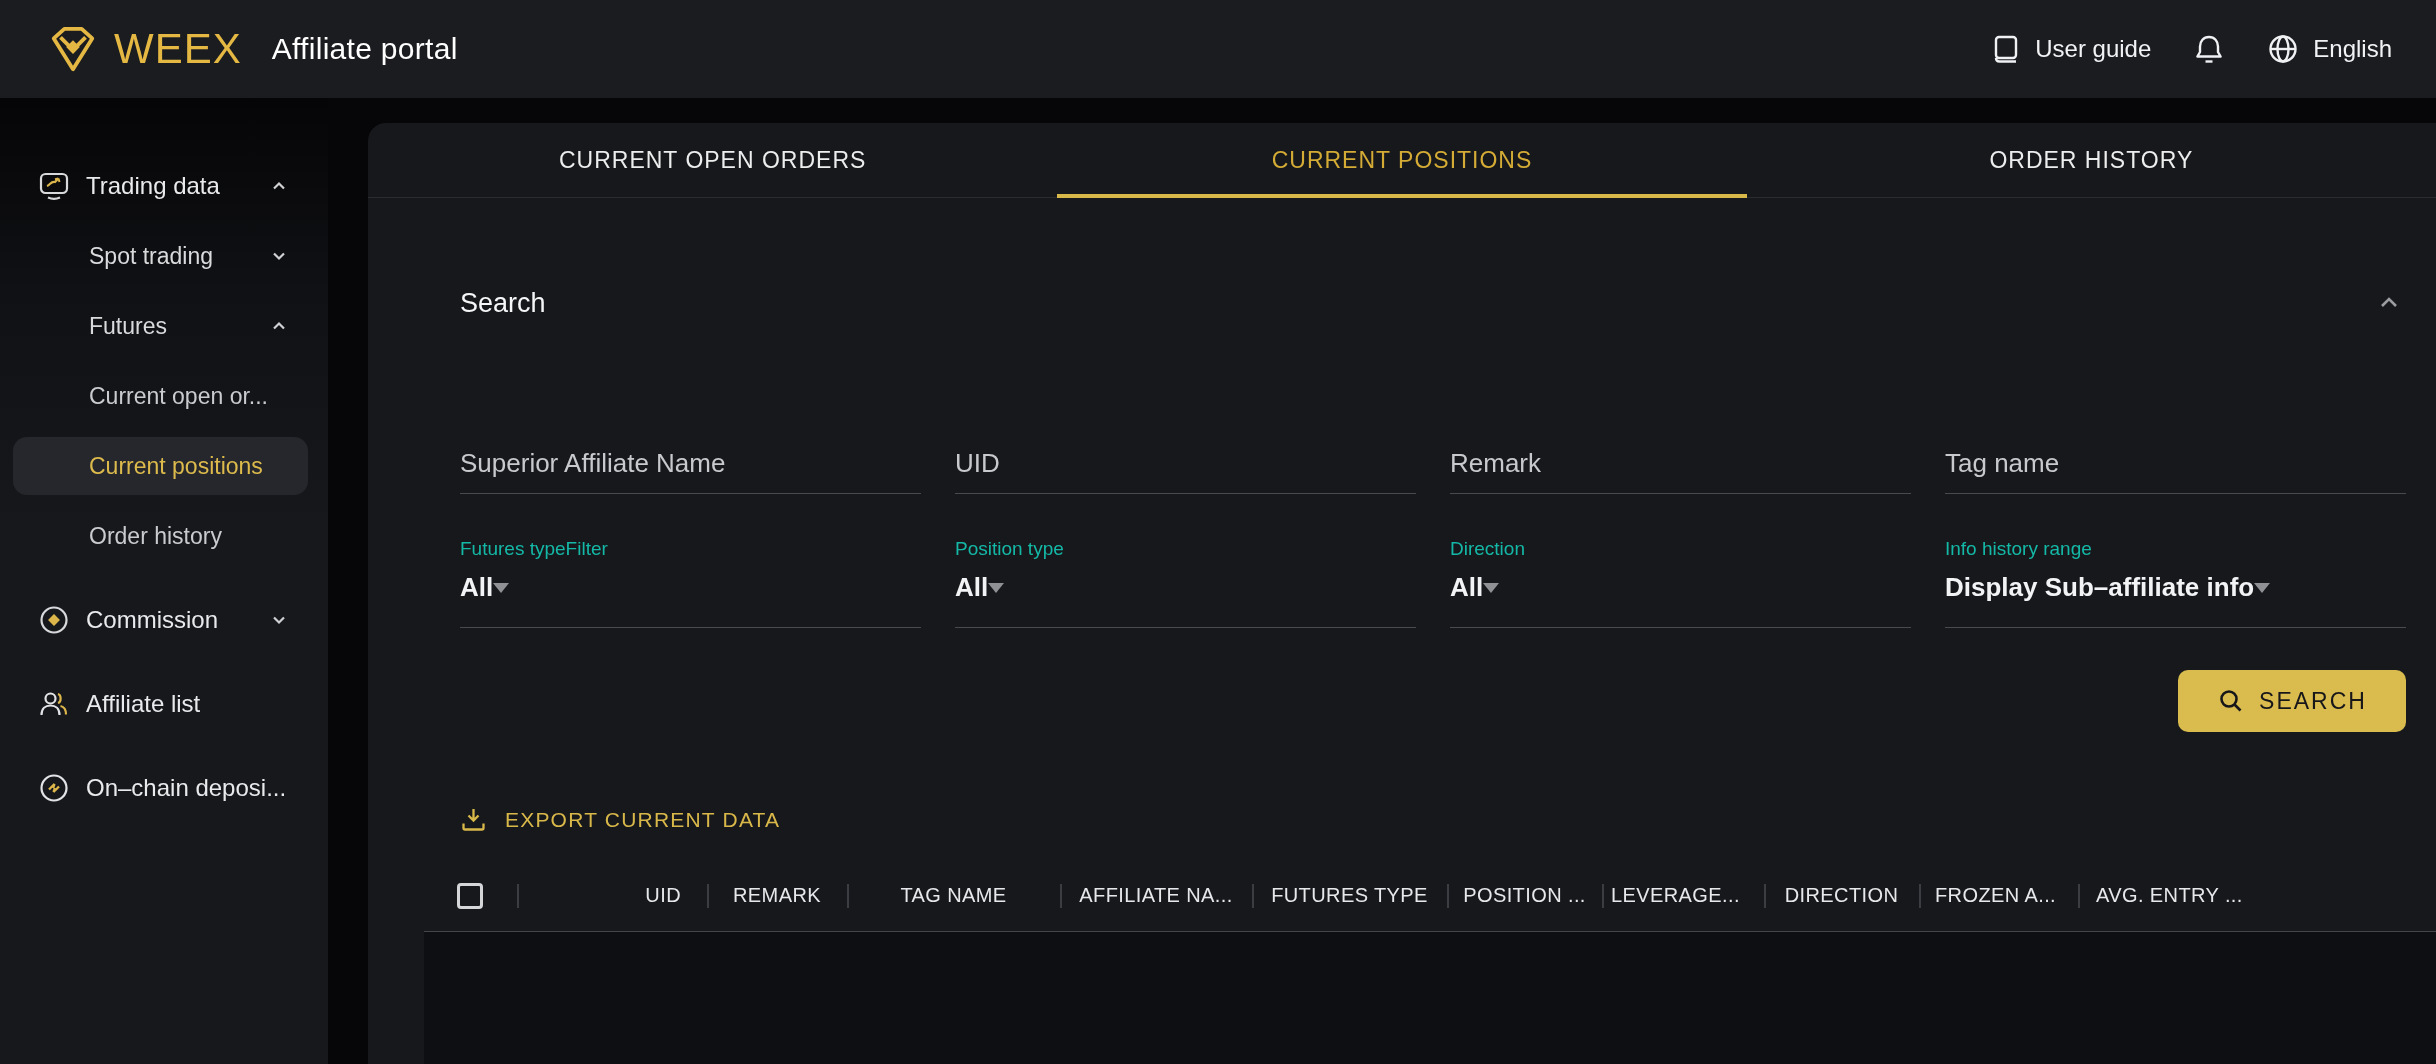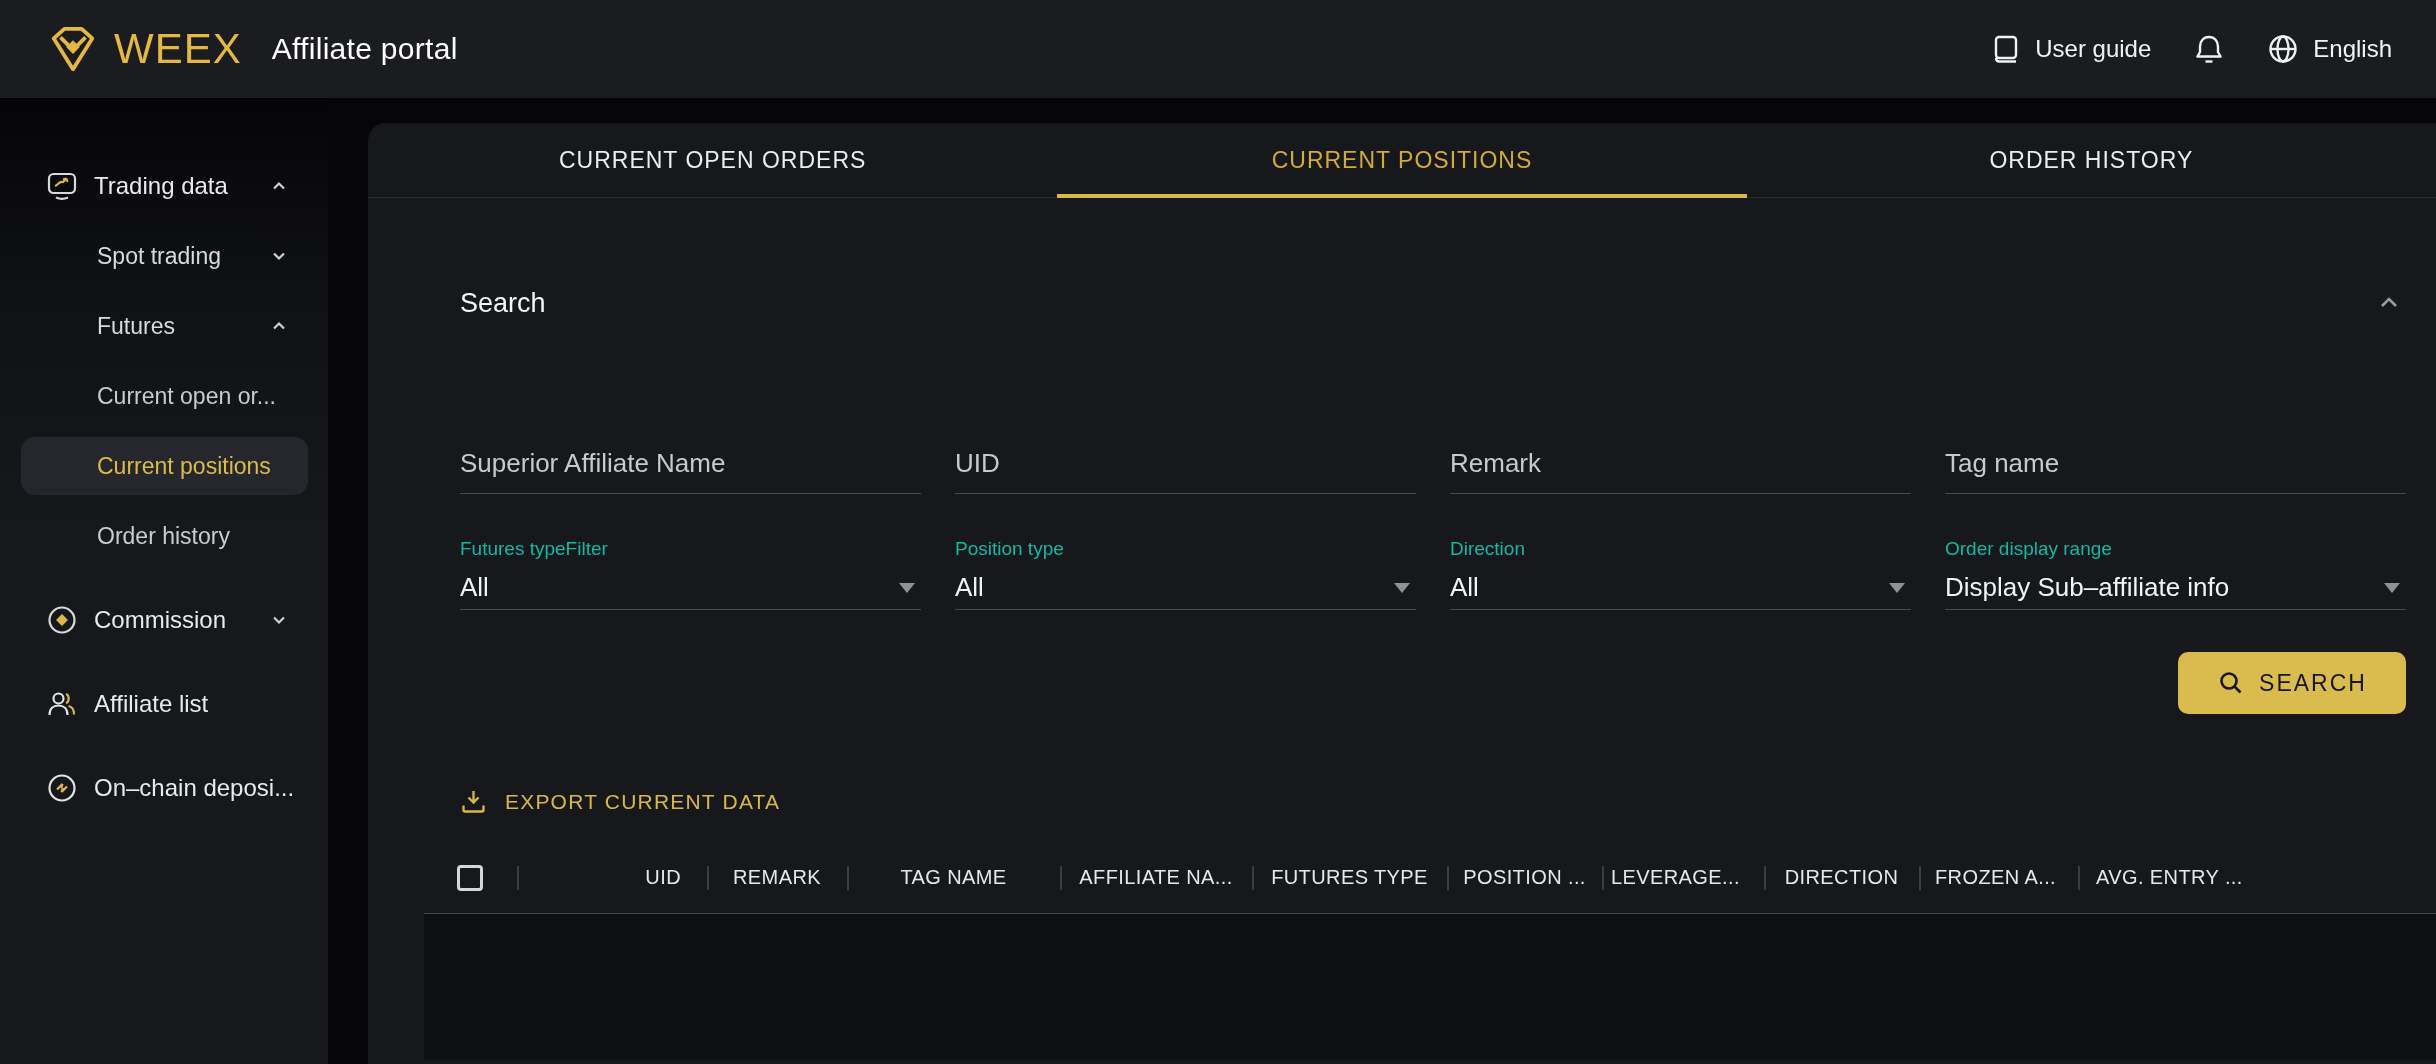--- a/index.html
+++ b/index.html
@@ -28,21 +28,20 @@
   .topbar-right { margin-left:auto; display:flex; align-items:center; }
   .top-item { display:flex; align-items:center; cursor:pointer; }
   .top-item .lbl { font-size:24px; color:#f2f3f5; margin-left:14px; }
   .bell-wrap { margin:0 42px; }
 
   
   .sidebar {
     position:absolute; top:98px; left:0; width:328px; height:966px;
     background:linear-gradient(180deg,#050507 0%, #101114 20%, #17181c 45%, #17181c 100%);
     padding-top:53px;
-    padding-left:8px;
   }
   .side-row {
     height:70px; display:flex; align-items:center;
     padding:0 40px 0 38px; cursor:pointer; white-space:nowrap;
   }
   .side-row .icon { width:32px; flex:none; }
   .side-row .label { font-size:24px; color:#e9eaec; margin-left:16px; }
   .side-row .caret { margin-left:auto; }
   .side-row.sub { padding-left:89px; }
   .side-row.sub .label { margin-left:0; font-size:23px; color:#d9dadc; }
@@ -82,22 +81,22 @@
   .text-field { border-bottom:1px solid #494a4f; padding-bottom:14px; display:flex; align-items:center; }
   .text-field input {
     width:100%; background:transparent; border:none; outline:none;
     font-family:"Liberation Sans", sans-serif; font-size:26px; color:#f0f1f3;
   }
   .text-field input::placeholder { color:#c7c9cc; opacity:1; }
 
   .select-field { cursor:pointer; }
   .select-field .flabel { font-size:19px; color:#14b8a6; margin-bottom:12px; }
   .select-control {
-    display:flex; align-items:center; justify-content:space-between;
-    border-bottom:1px solid #494a4f; padding-bottom:6px;
+    display:flex; align-items:center; justify-content:flex-start;
+    border-bottom:1px solid #494a4f; padding-bottom:24px;font-weight:bold;
   }
   .select-control .value { font-size:26px; color:#f2f3f5; }
   .tri {
     width:0; height:0; margin-right:6px;
     border-left:8px solid transparent; border-right:8px solid transparent;
     border-top:10px solid #8f9195;
   }
 
   .btn-row { margin-top:42px; display:flex; justify-content:flex-end; }
   .search-btn {
@@ -313,21 +312,21 @@
         </div>
       </div>
       <div class="select-field">
         <div class="flabel">Direction</div>
         <div class="select-control">
           <span class="value">All</span>
           <span class="tri"></span>
         </div>
       </div>
       <div class="select-field">
-        <div class="flabel">Order display range</div>
+        <div class="flabel">Info history range</div>
         <div class="select-control">
           <span class="value">Display Sub–affiliate info</span>
           <span class="tri"></span>
         </div>
       </div>
     </div>
 
     <div class="btn-row">
       <button class="search-btn">
         <svg width="28" height="28" viewBox="0 0 28 28" fill="none">

